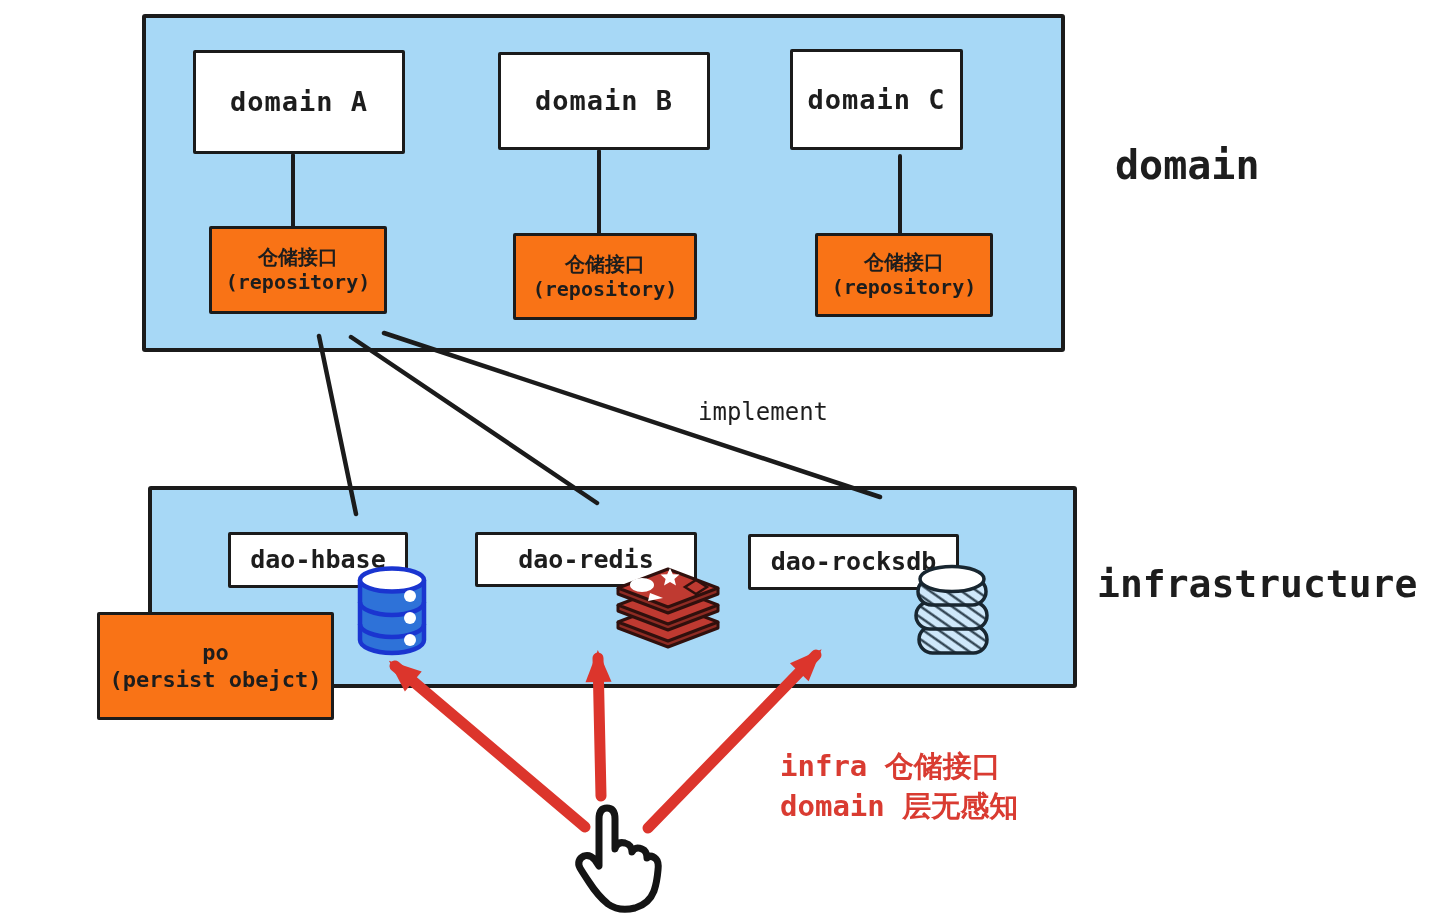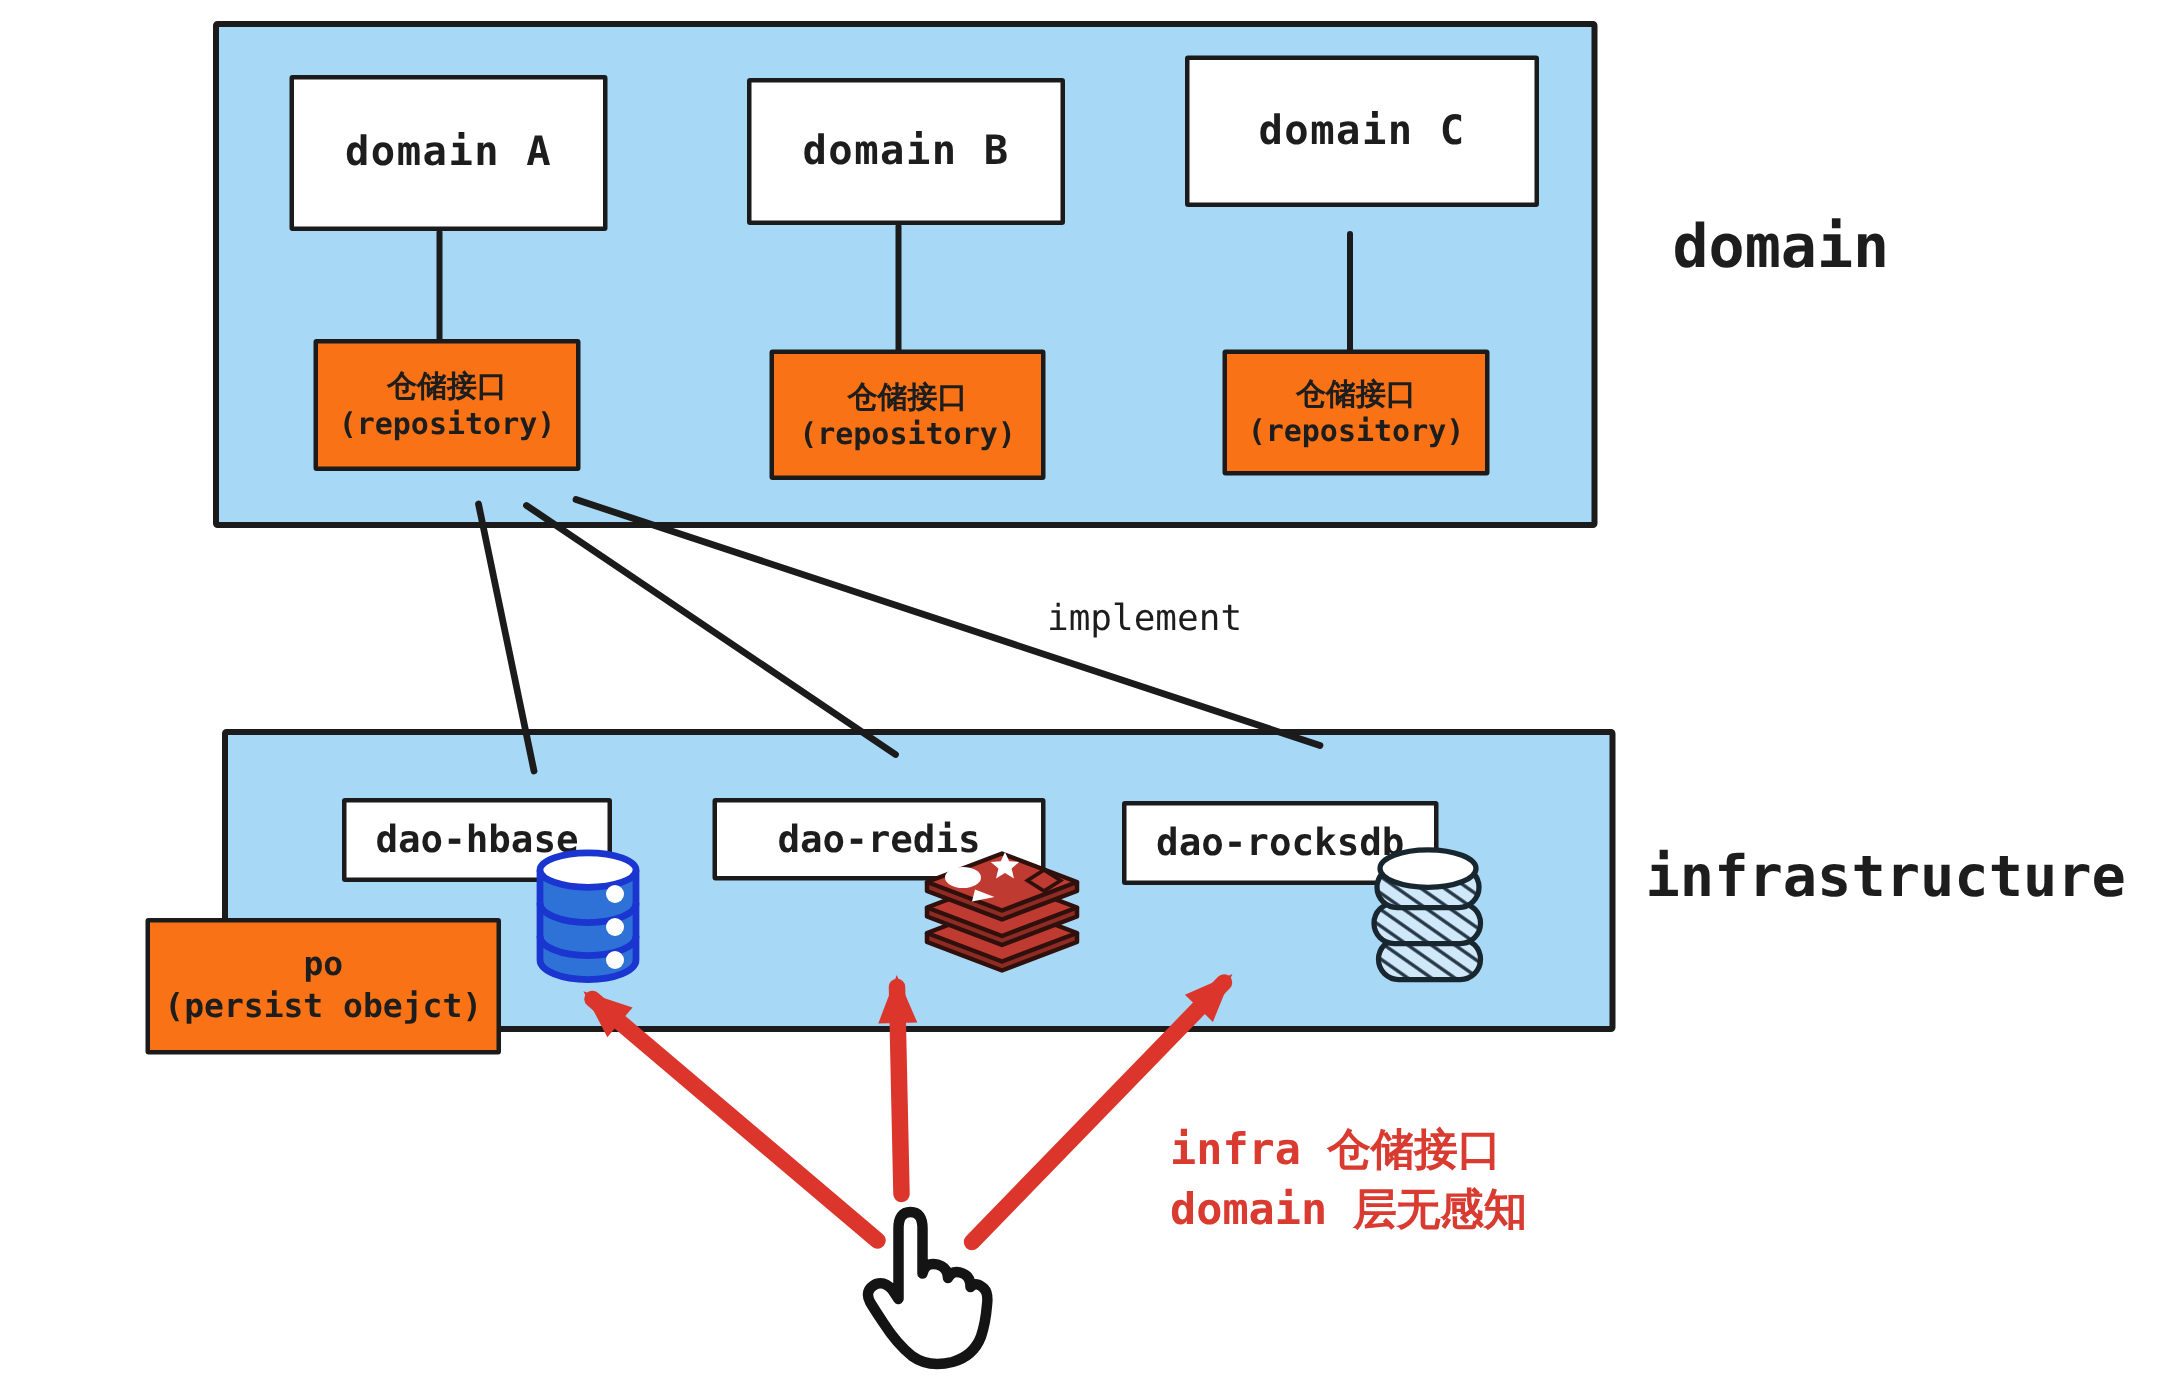--- a/index.html
+++ b/index.html
@@ -75,21 +75,21 @@
       <line x1="648" y1="828" x2="816" y2="655" marker-end="url(#redhead)"></line>
     </g>
   </svg>
 
   <div class="box domain-box" style="left:193px;top:50px;width:212px;height:104px;">
     <span>domain A</span>
   </div>
   <div class="box domain-box" style="left:498px;top:52px;width:212px;height:98px;">
     <span>domain B</span>
   </div>
-  <div class="box domain-box" style="left:790px;top:37px;width:236px;height:101px;justify-content:center;">
+  <div class="box domain-box" style="left:790px;top:49px;width:173px;height:101px;justify-content:center;">
     <span>domain C</span>
   </div>
 
   <div class="box lightbox repo-box" style="left:209px;top:226px;width:178px;height:88px;">
     <span>仓储接口</span>
     <span class="sub">(repository)</span>
   </div>
   <div class="box lightbox repo-box" style="left:513px;top:233px;width:184px;height:87px;">
     <span>仓储接口</span>
     <span class="sub">(repository)</span>
@@ -103,21 +103,21 @@
   <div class="box dao-box" style="left:228px;top:532px;width:180px;height:56px;">
     <span>dao-hbase</span>
   </div>
   <div class="box dao-box" style="left:748px;top:534px;width:211px;height:56px;">
     <span>dao-rocksdb</span>
   </div>
   <div class="box dao-box" style="left:475px;top:532px;width:222px;height:55px;">
     <span>dao-redis</span>
   </div>
 
-  <div class="box lightbox" style="left:97px;top:612px;width:237px;height:91px;font-size:22px;">
+  <div class="box lightbox" style="left:97px;top:612px;width:237px;height:108px;font-size:22px;">
     <span>po</span>
     <span>(persist obejct)</span>
   </div>
 
   <svg class="icon" style="left:355px;top:565px;" width="74" height="92" viewBox="0 0 74 92">
     <path d="M5,15 L5,75 A32,13 0 0 0 69,75 L69,15" fill="#2e72d8" stroke="#1a35d0" stroke-width="4.5" stroke-linejoin="round"></path>
     <path d="M5,37 A32,13 0 0 0 69,37" fill="none" stroke="#1a35d0" stroke-width="4.5"></path>
     <path d="M5,59 A32,13 0 0 0 69,59" fill="none" stroke="#1a35d0" stroke-width="4.5"></path>
     <ellipse cx="37" cy="15" rx="32" ry="11.5" fill="#ffffff" stroke="#1a35d0" stroke-width="4.5"></ellipse>
     <circle cx="55" cy="31" r="6" fill="#ffffff"></circle>

